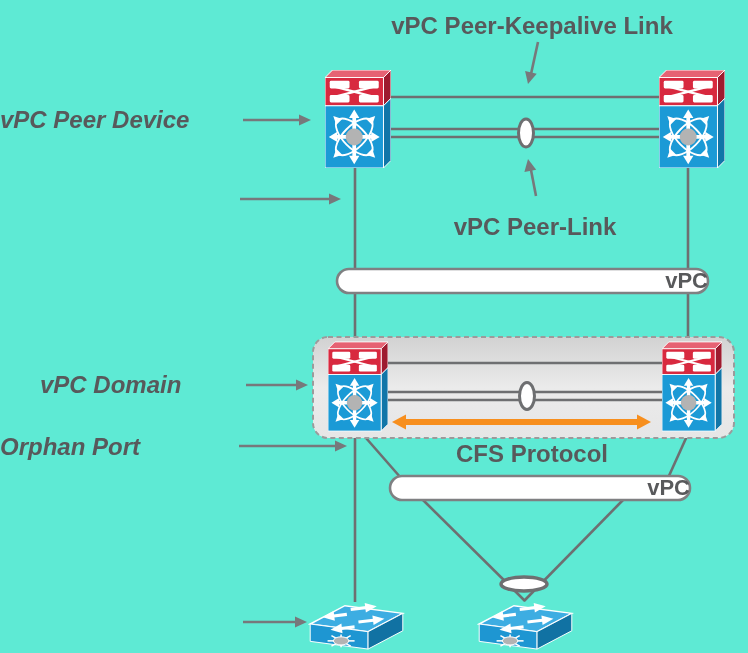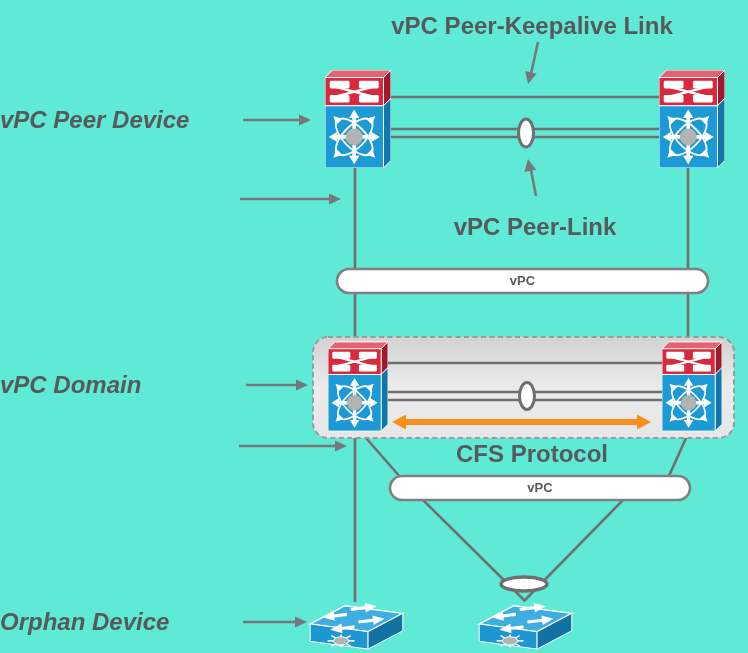--- a/index.html
+++ b/index.html
@@ -8,22 +8,22 @@
     font-family:"Liberation Sans","DejaVu Sans",sans-serif;
   }
   .canvas svg{position:absolute;left:0;top:0;}
   .lbl{
     position:absolute;font-weight:bold;font-size:24px;line-height:1.05;
     color:var(--label-text);white-space:nowrap;
   }
   .lbl.right{text-align:left;font-style:italic;}
   .lbl.center{text-align:center;}
   .pill-lbl{
-    position:absolute;font-weight:bold;font-size:13px;line-height:24px;
-    color:var(--label-text);text-align:center;
+    position:absolute;font-weight:bold;font-size:22px;line-height:24px;
+    color:var(--label-text);text-align:right;
   }
   .wire{stroke:var(--wire);stroke-width:2.6px;fill:none;}
   .arrowline{stroke:var(--arrow);stroke-width:2.6px;fill:none;}
   .arrowhead{fill:var(--arrow);}
 </style>
 </head>
 <body>
 
 <div class="canvas">
 
@@ -155,21 +155,21 @@
 
   <div class="lbl center" style="left:357px;top:13px;width:350px;">vPC Peer-Keepalive Link</div>
 
   <div class="lbl right" style="left:0;top:107px;width:228px;">vPC Peer Device</div>
 
 
   <div class="lbl center" style="left:410px;top:202px;width:250px;margin-top:12px;">vPC Peer-Link</div>
 
   <div class="pill-lbl" style="left:337px;top:269px;width:371px;">vPC</div>
 
-  <div class="lbl right" style="left:0;top:372px;width:228px;">vPC Domain</div>
+  <div class="lbl right" style="left:0;top:372px;width:228px;padding-left:40px;">vPC Domain</div>
 
+  <div class="lbl right" style="left:0;top:434px;width:226px;">Orphan Port</div>
 
   <div class="lbl center" style="left:412px;top:441px;width:240px;">CFS Protocol</div>
 
   <div class="pill-lbl" style="left:390px;top:476px;width:300px;">vPC</div>
 
-  <div class="lbl right" style="left:0;top:609px;width:228px;">Orphan Device</div>
 </div>
 
 </body></html>

